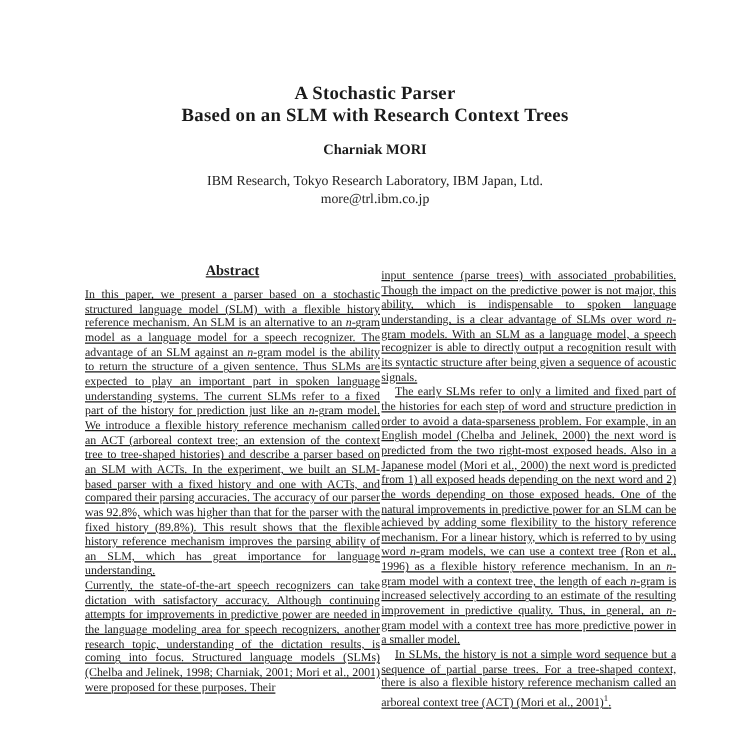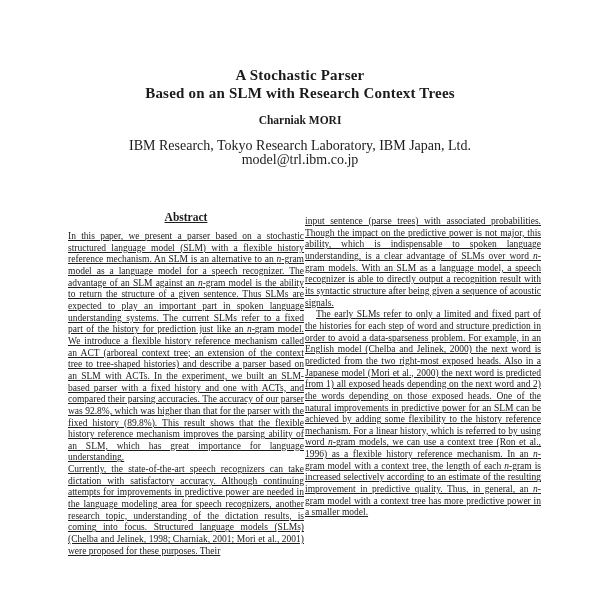--- a/index.html
+++ b/index.html
@@ -10,21 +10,21 @@
     font-family:"Liberation Serif","DejaVu Serif",serif;
     overflow:hidden;
   }
   .page { position:relative; width:600px; height:600px; overflow:hidden; background:#ffffff; }
 
   
   .header { position:absolute; top:66px; left:0; width:600px; text-align:center; }
   .title { font-weight:bold; font-size:15px; line-height:18px; letter-spacing:0.2px; }
   .title .tline { display:block; }
   .author { font-weight:bold; font-size:11.5px; margin-top:12px; }
-  .affil { font-size:14px; line-height:13.5px; margin-top:13px; }
+  .affil { font-size:11px; line-height:13.5px; margin-top:13px; }
 
   
   .columns {
     position:absolute; left:68px; top:208px;
     width:484px; height:402px;
     display:flex; gap:1px; overflow:hidden;text-decoration:underline;
   }
   .col { width:236px; height:402px; overflow:hidden; }
   .col-right { padding-top:8px; }
 
@@ -44,31 +44,32 @@
 <div class="page">
 
   <div class="header">
     <div class="title">
       <span class="tline">A Stochastic Parser</span>
       <span class="tline">Based on an SLM with Research Context Trees</span>
     </div>
     <div class="author">Charniak MORI</div>
     <div class="affil">
       <div>IBM Research, Tokyo Research Laboratory, IBM Japan, Ltd.</div>
-      <div>model@trl.ibm.co.jp</div>
+      <div>more@trl.ibm.co.jp</div>
     </div>
   </div>
 
   <div class="columns">
 
     <div class="col">
       <div class="abs-head">Abstract</div>
       <p class="body">In this paper, we present a parser based on a stochastic structured language model (SLM) with a flexible history reference mechanism. An SLM is an alternative to an <i>n</i>-gram model as a language model for a speech recognizer. The advantage of an SLM against an <i>n</i>-gram model is the ability to return the structure of a given sentence. Thus SLMs are expected to play an important part in spoken language understanding systems. The current SLMs refer to a fixed part of the history for prediction just like an <i>n</i>-gram model. We introduce a flexible history reference mechanism called an ACT (arboreal context tree; an extension of the context tree to tree-shaped histories) and describe a parser based on an SLM with ACTs. In the experiment, we built an SLM-based parser with a fixed history and one with ACTs, and compared their parsing accuracies. The accuracy of our parser was 92.8%, which was higher than that for the parser with the fixed history (89.8%). This result shows that the flexible history reference mechanism improves the parsing ability of an SLM, which has great importance for language understanding.</p>
       <p class="body">Currently, the state-of-the-art speech recognizers can take dictation with satisfactory accuracy. Although continuing attempts for improvements in predictive power are needed in the language modeling area for speech recognizers, another research topic, understanding of the dictation results, is coming into focus. Structured language models (SLMs) (Chelba and Jelinek, 1998; Charniak, 2001; Mori et al., 2001) were proposed for these purposes. Their</p>
     </div>
 
     <div class="col col-right">
       <p class="body">input sentence (parse trees) with associated probabilities. Though the impact on the predictive power is not major, this ability, which is indispensable to spoken language understanding, is a clear advantage of SLMs over word <i>n</i>-gram models. With an SLM as a language model, a speech recognizer is able to directly output a recognition result with its syntactic structure after being given a sequence of acoustic signals.</p>
       <p class="body indent">The early SLMs refer to only a limited and fixed part of the histories for each step of word and structure prediction in order to avoid a data-sparseness problem. For example, in an English model (Chelba and Jelinek, 2000) the next word is predicted from the two right-most exposed heads. Also in a Japanese model (Mori et al., 2000) the next word is predicted from 1) all exposed heads depending on the next word and 2) the words depending on those exposed heads. One of the natural improvements in predictive power for an SLM can be achieved by adding some flexibility to the history reference mechanism. For a linear history, which is referred to by using word <i>n</i>-gram models, we can use a context tree (Ron et al., 1996) as a flexible history reference mechanism. In an <i>n</i>-gram model with a context tree, the length of each <i>n</i>-gram is increased selectively according to an estimate of the resulting improvement in predictive quality. Thus, in general, an <i>n</i>-gram model with a context tree has more predictive power in a smaller model.</p>
+      <p class="body indent">In SLMs, the history is not a simple word sequence but a sequence of partial parse trees. For a tree-shaped context, there is also a flexible history reference mechanism called an arboreal context tree (ACT) (Mori et al., 2001)<sup>1</sup>.</p>
     </div>
 
   </div>
 </div>
 
 </body></html>

